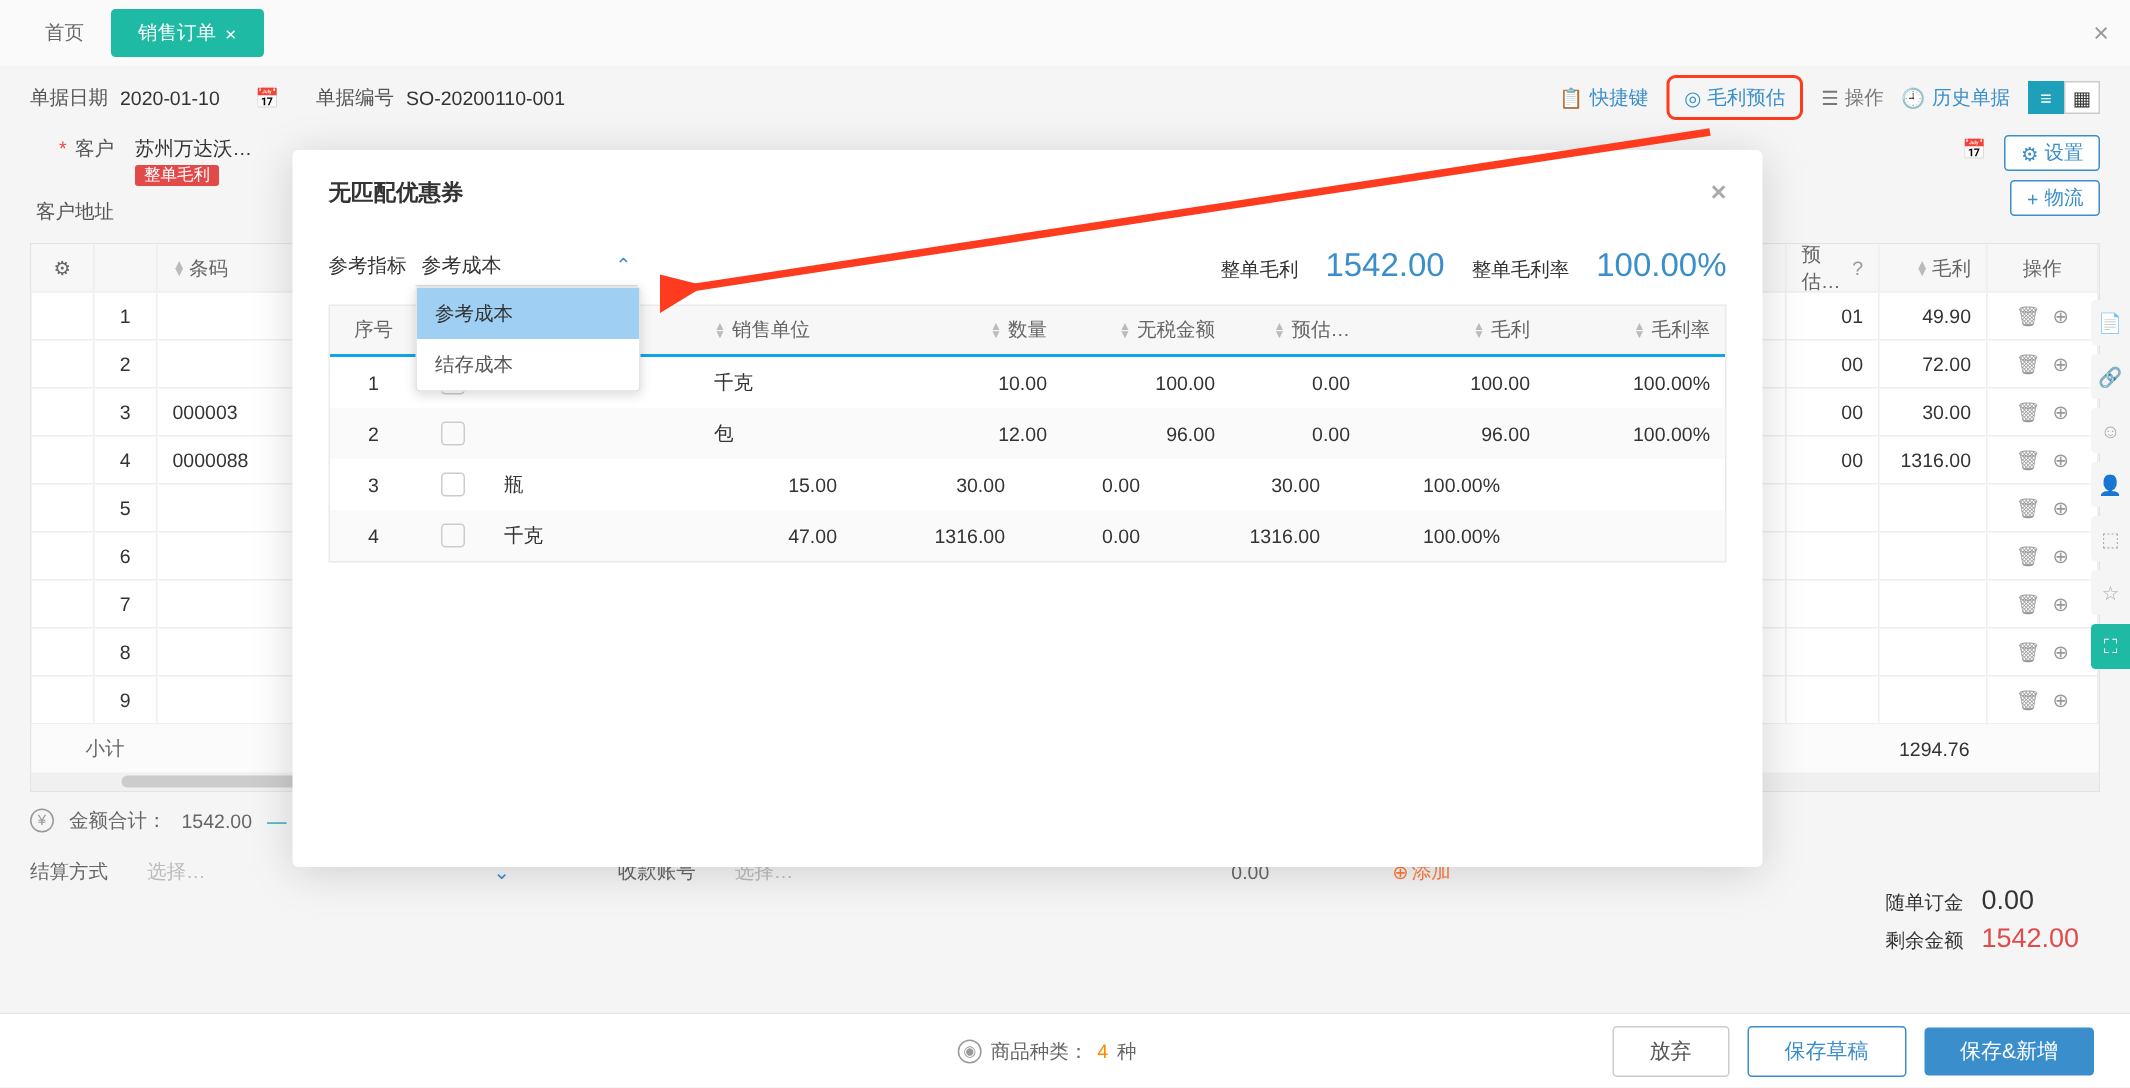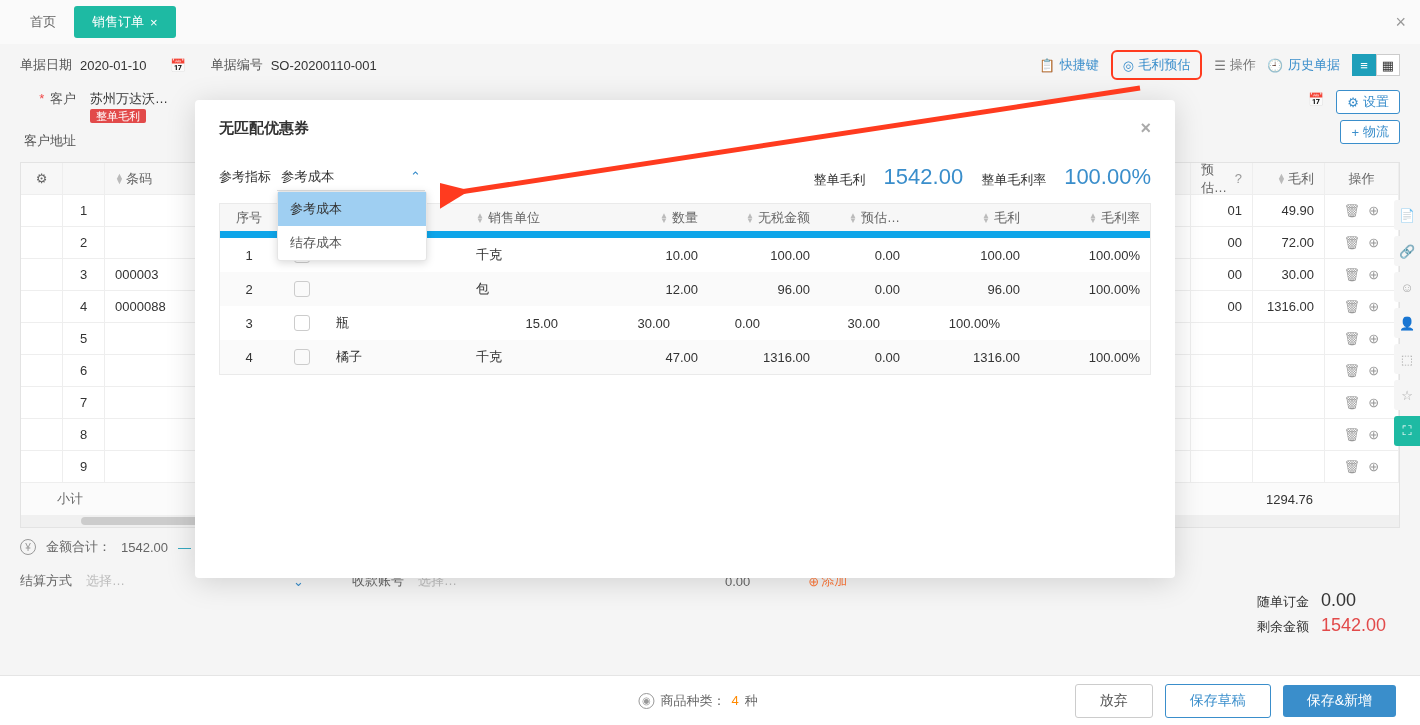--- a/index.html
+++ b/index.html
@@ -56,21 +56,21 @@
 
 
 .summary-row { display: flex; align-items: center; padding: 10px 20px; gap: 10px; color: #666; }
 .sum-icon { width: 16px; height: 16px; border: 1px solid #999; border-radius: 50%; display: inline-flex; align-items: center; justify-content: center; font-size: 10px; color: #999; }
 .dash-sep { color: #1e9fba; letter-spacing: -2px; }
 .refresh-icon { background: #3a8ecb; color: #fff; width: 18px; height: 18px; border-radius: 3px; display: inline-flex; align-items: center; justify-content: center; font-size: 11px; }
 .q-icon { width: 16px; height: 16px; background: #999; color: #fff; border-radius: 50%; display: inline-flex; align-items: center; justify-content: center; font-size: 11px; }
 .eq-sign { color: #999; }
 .add-link { color: #ff7a3c; display: flex; align-items: center; gap: 2px; cursor: pointer; }
 
-.settlement-row { display: flex; align-items: center; padding: 6px 20px; gap: 14px; color: #666; text-align: right; }
+.settlement-row { display: flex; align-items: center; padding: 6px 20px; gap: 26px; color: #666; text-align: right; }
 .select-ph { color: #bbb; }
 .chevron { color: #3a8ecb; }
 
 .right-totals { position: absolute; right: 34px; top: 590px; display: flex; flex-direction: column; gap: 4px; }
 .rt-row { display: flex; gap: 12px; align-items: baseline; }
 .rt-val { font-size: 18px; }
 .rt-val.red { color: #e24a4a; }
 
 
 .footer { position: absolute; bottom: 0; left: 0; right: 0; height: 50px; background: #fff; border-top: 1px solid #e5e5e5; display: flex; align-items: center; justify-content: flex-end; padding: 0 24px; gap: 12px; }
@@ -92,21 +92,21 @@
 .dropdown-wrap { position: relative; margin-left: 6px; }
 .dropdown-input { width: 148px; height: 28px; border: none; border-bottom: 1px solid #ddd; padding: 0 24px 0 4px; color: #333; }
 .dropdown-caret { position: absolute; right: 4px; top: 6px; color: #3a8ecb; }
 .dropdown-menu { position: absolute; top: 28px; left: 0; width: 150px; background: #fff; border: 1px solid #e5e5e5; border-radius: 3px; box-shadow: 0 2px 8px rgba(0,0,0,0.15); z-index: 10; }
 .dd-item { padding: 8px 12px; cursor: pointer; color: #555; }
 .dd-item.active { background: #9fcff2; color: #333; }
 .filter-totals { margin-left: auto; display: flex; align-items: baseline; gap: 18px; }
 .big-num { font-size: 22px; color: #3a8ecb; }
 .modal-table { border: 1px solid #eaeaea; }
 .m-th-row, .m-tr { display: flex; height: 34px; align-items: center; }
-.m-th-row { background: #f7f7f7; color: #666; border-bottom: 7px solid #0ea5e9; }
+.m-th-row { background: #f7f7f7; color: #666; border-bottom: 2px solid #0ea5e9; }
 .m-th, .m-td { padding: 0 10px; height: 100%; display: flex; align-items: center; }
 .mc-seq { width: 58px; justify-content: center; }
 .mc-chk { width: 48px; justify-content: center; }
 .mc-name { width: 140px; }
 .mc-unit { width: 130px; }
 .mc-qty { width: 112px; justify-content: flex-end; }
 .mc-amt { width: 112px; justify-content: flex-end; }
 .mc-est { width: 90px; justify-content: flex-end; }
 .mc-prof { width: 120px; justify-content: flex-end; }
 .mc-rate { width: 120px; justify-content: flex-end; }
@@ -478,21 +478,20 @@
             <div class="m-td mc-amt">30.00</div>
             <div class="m-td mc-est">0.00</div>
             <div class="m-td mc-prof">30.00</div>
             <div class="m-td mc-rate">100.00%</div>
           </div>
           <div class="m-tr">
             <div class="m-td mc-seq">4</div>
             <div class="m-td mc-chk">
               <span class="chk"></span>
             </div>
-            <div class="m-td mc-name">橘子</div>
             <div class="m-td mc-unit">千克</div>
             <div class="m-td mc-qty">47.00</div>
             <div class="m-td mc-amt">1316.00</div>
             <div class="m-td mc-est">0.00</div>
             <div class="m-td mc-prof">1316.00</div>
             <div class="m-td mc-rate">100.00%</div>
           </div>
         </div>
     </div>
   </div>

